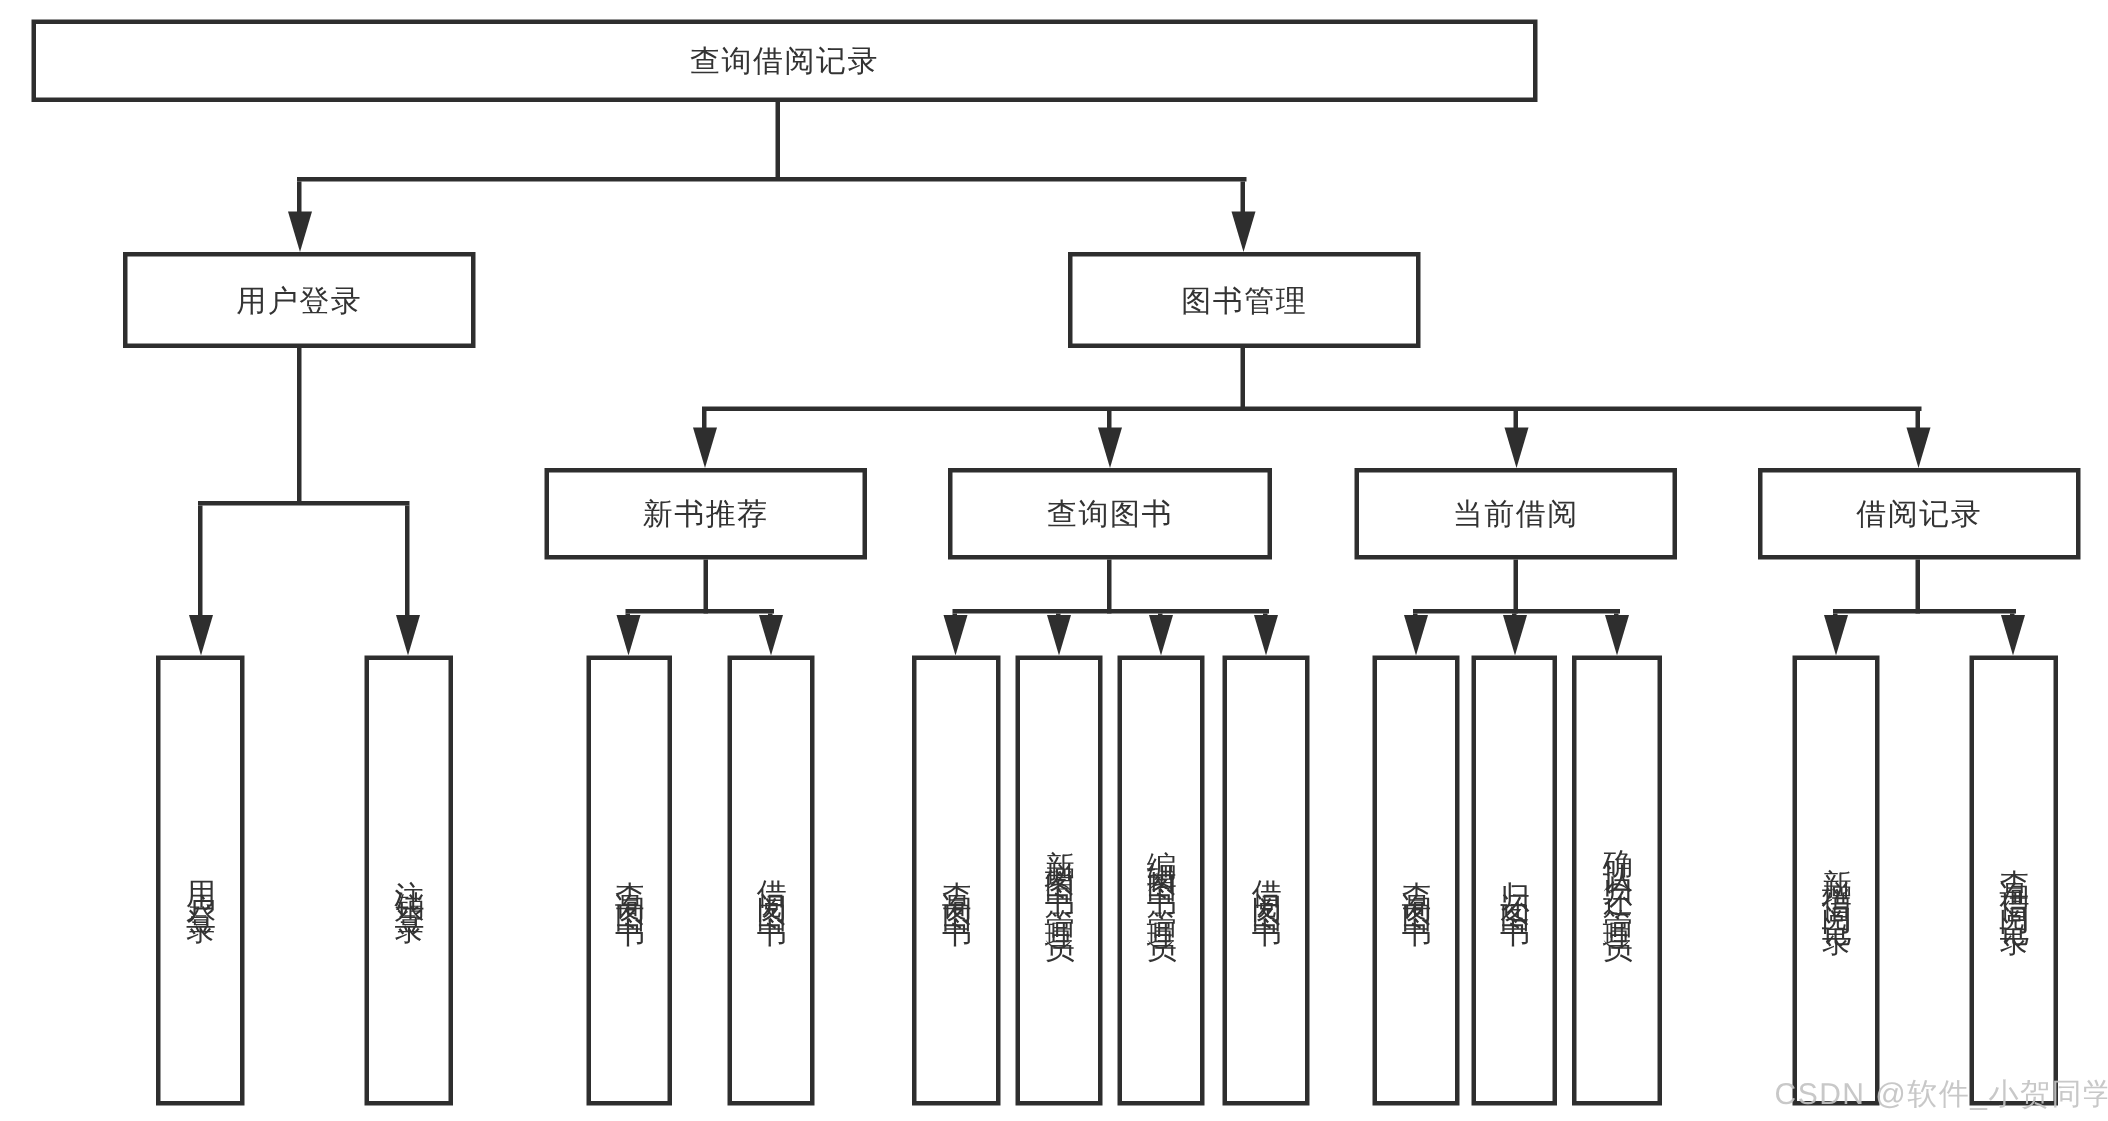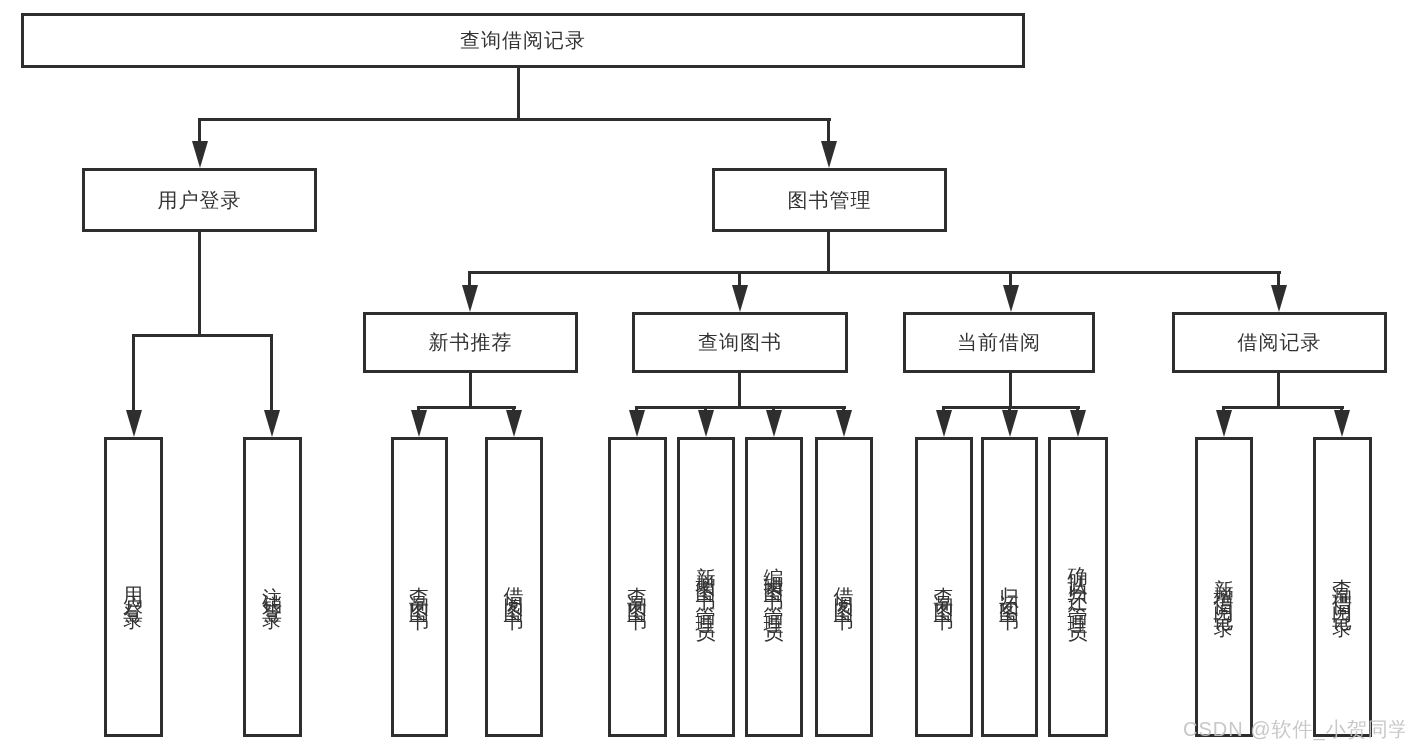--- a/index.html
+++ b/index.html
@@ -72,21 +72,21 @@
   <div class="arrow" style="left:462px;top:285px;"></div>
   <div class="vline" style="left:738px;top:274px;width:3px;height:14px;"></div>
   <div class="arrow" style="left:732px;top:285px;"></div>
   <div class="vline" style="left:1009px;top:274px;width:3px;height:14px;"></div>
   <div class="arrow" style="left:1003px;top:285px;"></div>
   <div class="vline" style="left:1277px;top:274px;width:3px;height:14px;"></div>
   <div class="arrow" style="left:1271px;top:285px;"></div>
 
   <div class="box" style="left:363px;top:312px;width:215px;height:61px;">新书推荐</div>
   <div class="box" style="left:632px;top:312px;width:216px;height:61px;">查询图书</div>
-  <div class="box" style="left:903px;top:312px;width:192px;height:61px;">当前借阅</div>
+  <div class="box" style="left:903px;top:312px;width:215px;height:61px;">当前借阅</div>
   <div class="box" style="left:1172px;top:312px;width:215px;height:61px;">借阅记录</div>
 
   <div class="vline" style="left:469px;top:373px;width:3px;height:36px;"></div>
   <div class="hline" style="left:417px;top:406px;width:99px;height:3px;"></div>
   <div class="vline" style="left:417px;top:409px;width:3px;height:4px;"></div>
   <div class="arrow" style="left:411px;top:410px;"></div>
   <div class="vline" style="left:512px;top:409px;width:3px;height:4px;"></div>
   <div class="arrow" style="left:506px;top:410px;"></div>
 
   <div class="vline" style="left:738px;top:373px;width:3px;height:36px;"></div>

